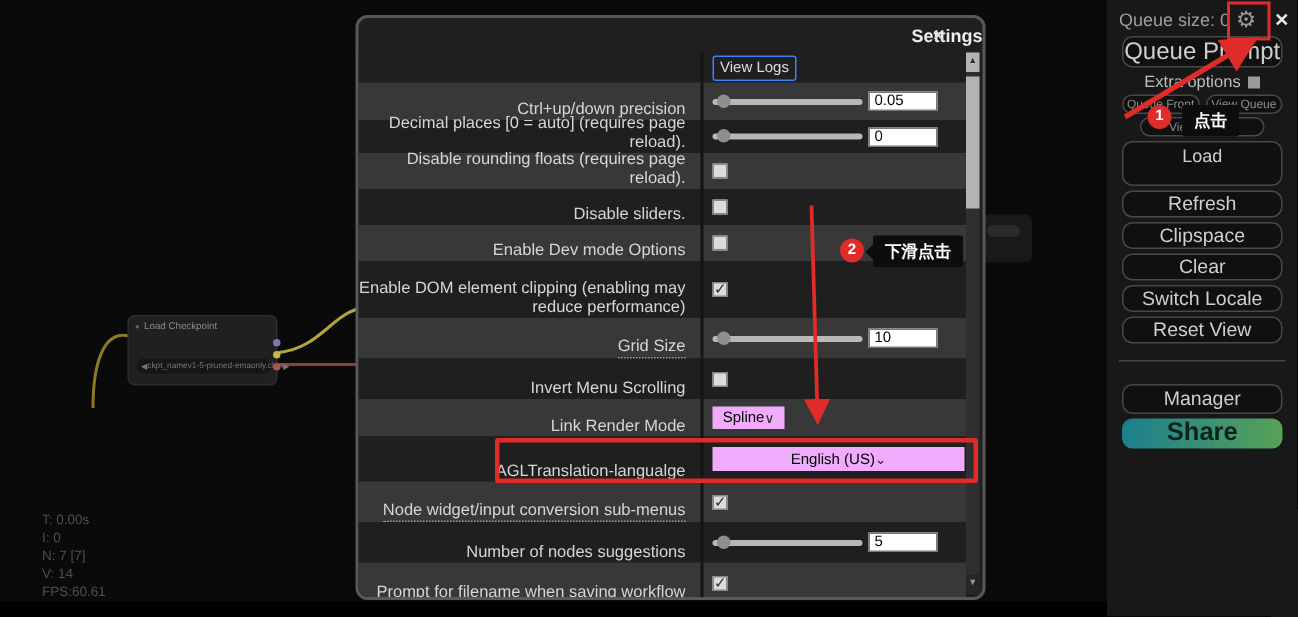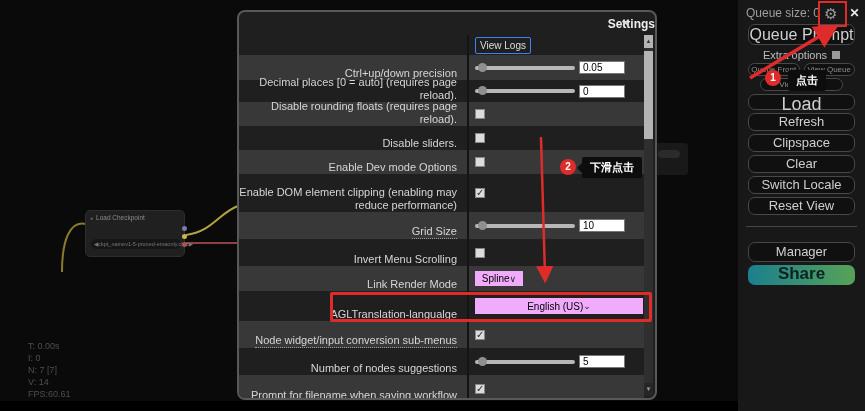--- a/index.html
+++ b/index.html
@@ -35,21 +35,21 @@
   .sb-btn { background:#101010; border:1px solid #484848; border-radius:7px; color:#cfcfcf;
             text-align:center; margin:0 10px; cursor:pointer; }
   .qp { margin-top:2px; height:21px; font-size:16px; line-height:19px; }
   .extra { display:flex; align-items:center; justify-content:center; gap:5px; height:13px;
            margin-top:3px; color:#bdbdbd; font-size:11px; }
   .extra-cb { width:8px; height:8px; background:#9a9a9a; display:inline-block; }
   .small-row { display:flex; gap:4px; margin:2px 10px 0; }
   .sb-btn.small { flex:1; margin:0; height:13px; font-size:8px; line-height:11px; color:#8d8d8d; }
   .vh { margin:2px 22px 0; height:13px; font-size:8px; line-height:11px; color:#8d8d8d; }
   .sb-btn.big { margin-top:7px; height:20px; font-size:15px; line-height:18px; }
-  .sb-btn.big2 { margin-top:3px; height:16px; font-size:18px; line-height:18px; }
+  .sb-btn.big2 { margin-top:3px; height:30px; font-size:12px; line-height:18px; }
   .sb-btn.mid { margin-top:3px; height:18px; font-size:13px; line-height:16px; }
   .divider { height:1px; background:#454545; margin:11px 8px 0; }
   .sb-btn.mgr { margin-top:15px; height:20px; font-size:13px; line-height:18px; }
   .sb-btn.share { margin-top:3px; height:20px; font-size:17px; line-height:18px; color:#0c2222;
                   font-weight:bold; border:none;
                   background:linear-gradient(90deg,#1b7f8e 0%,#57a257 100%); }
 
   
   .dialog { position:absolute; left:237px; top:10px; width:420px; height:390px; background:#1f1f1f;
             border:2px solid #585858; border-radius:8px; overflow:hidden; color:#d8d8d8; }

